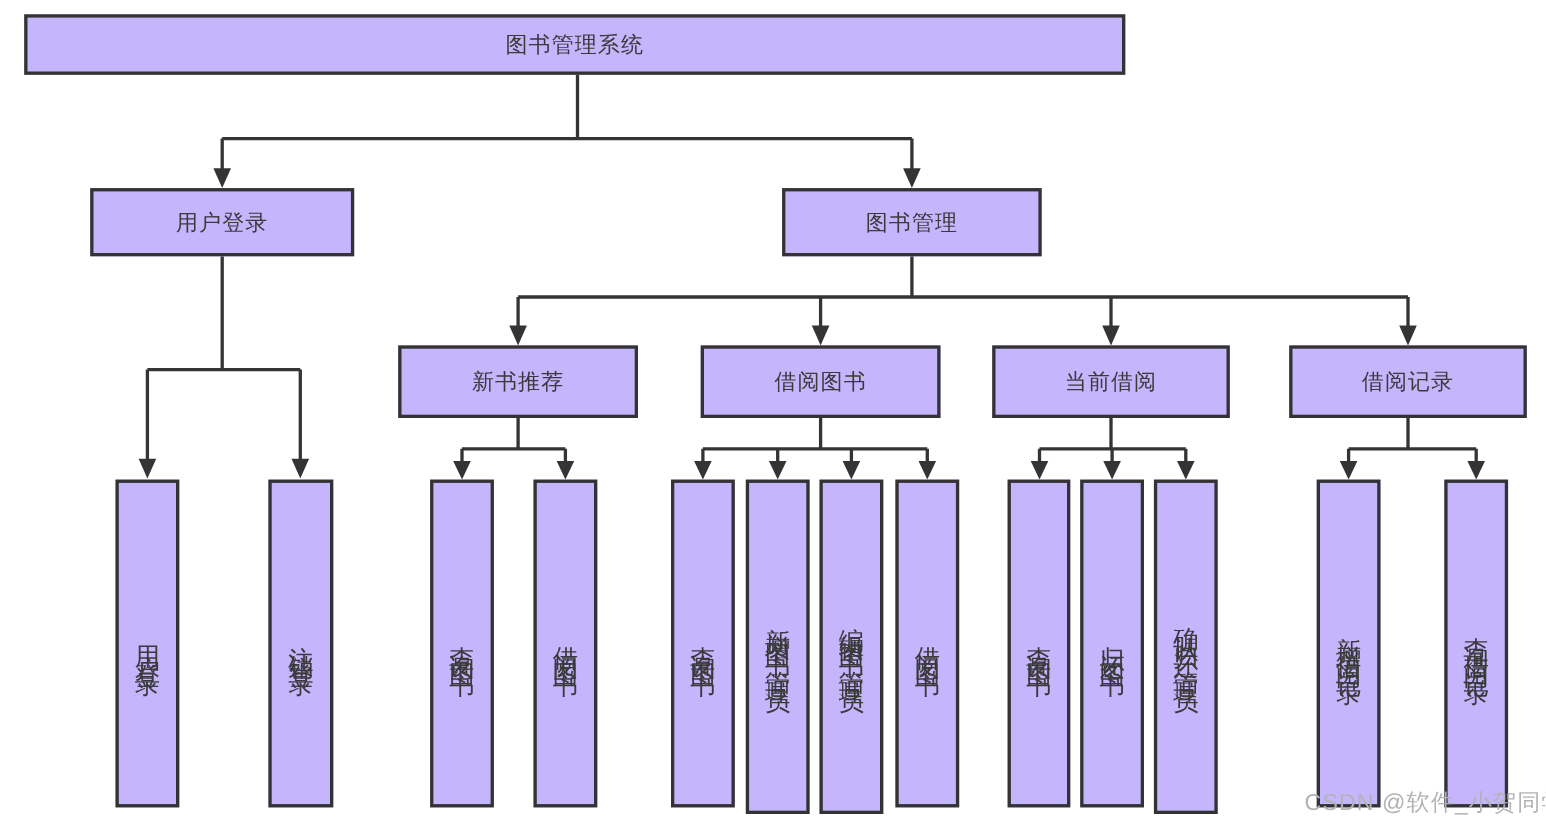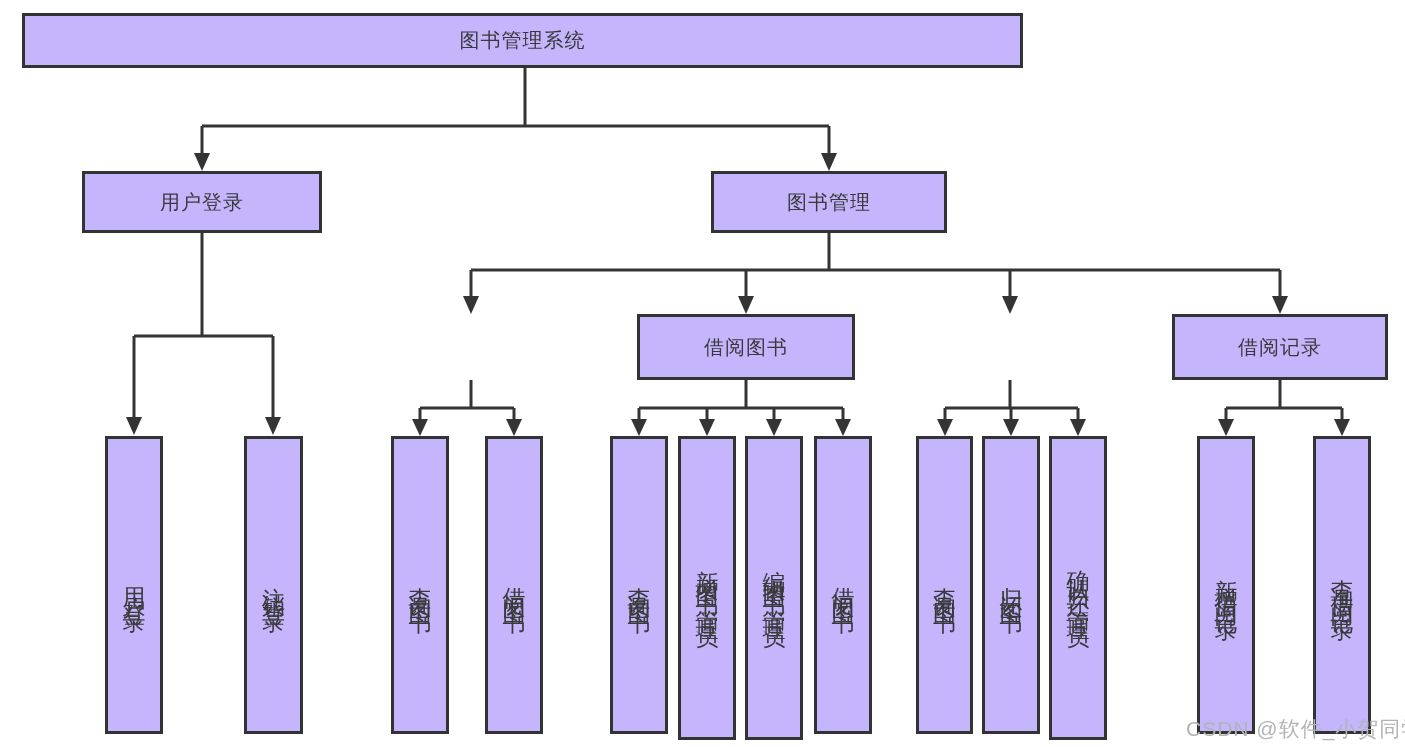--- a/index.html
+++ b/index.html
@@ -118,21 +118,23 @@
       <polygon points="1218,419 1234,419 1226,436"></polygon>
       <polygon points="1334,419 1350,419 1342,436"></polygon>
     </g>
   </svg>
 
   <div class="node h-node" style="left:22px; top:13px; width:1001px; height:55px;">图书管理系统</div>
 
   <div class="node h-node" style="left:82px; top:171px; width:240px; height:62px;">用户登录</div>
   <div class="node h-node" style="left:711px; top:171px; width:236px; height:62px;">图书管理</div>
 
+  <div class="node h-node" style="left:362px; top:314px; width:218px; height:66px;">新书推荐</div>
   <div class="node h-node" style="left:637px; top:314px; width:218px; height:66px;">借阅图书</div>
+  <div class="node h-node" style="left:902px; top:314px; width:216px; height:66px;">当前借阅</div>
   <div class="node h-node" style="left:1172px; top:314px; width:216px; height:66px;">借阅记录</div>
 
   <div class="node v-node" style="left:105px; top:436px; width:58px; height:298px;">用户登录</div>
   <div class="node v-node" style="left:244px; top:436px; width:59px; height:298px;">注销登录</div>
 
   <div class="node v-node" style="left:391px; top:436px; width:58px; height:298px;">查询图书</div>
   <div class="node v-node" style="left:485px; top:436px; width:58px; height:298px;">借阅图书</div>
 
   <div class="node v-node" style="left:610px; top:436px; width:58px; height:298px;">查询图书</div>
   <div class="node v-node" style="left:678px; top:436px; width:58px; height:304px;">新增图书（管理员）</div>

